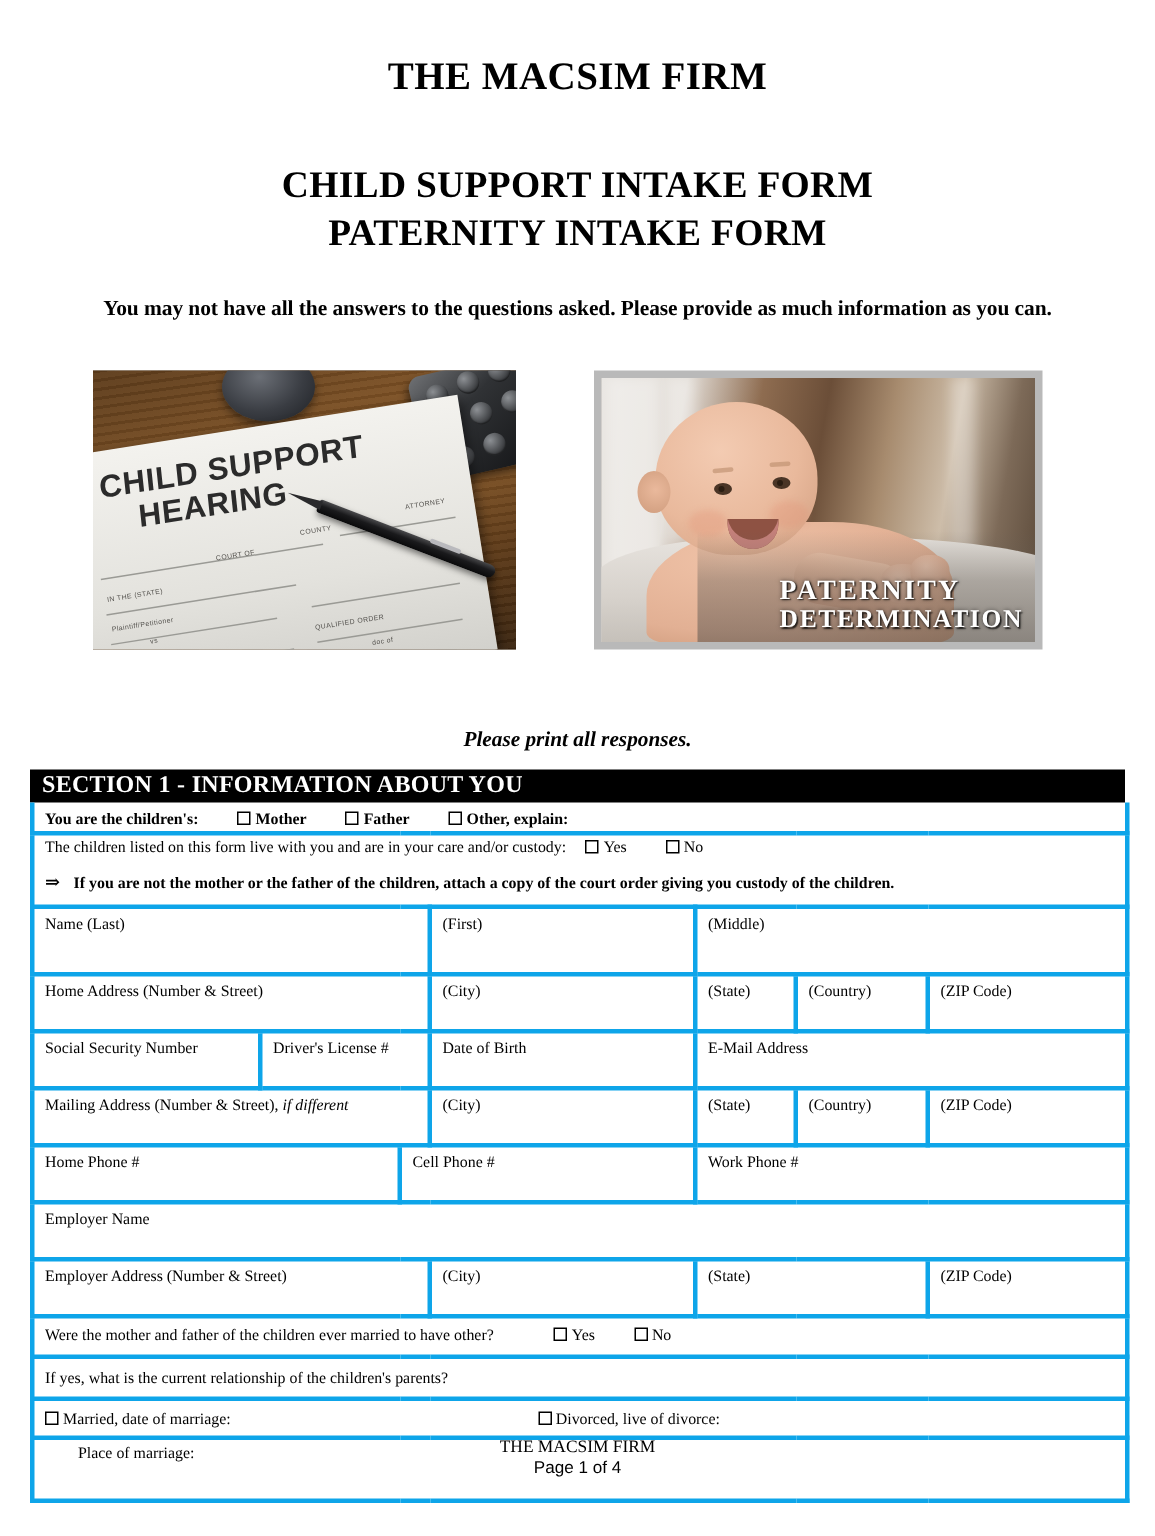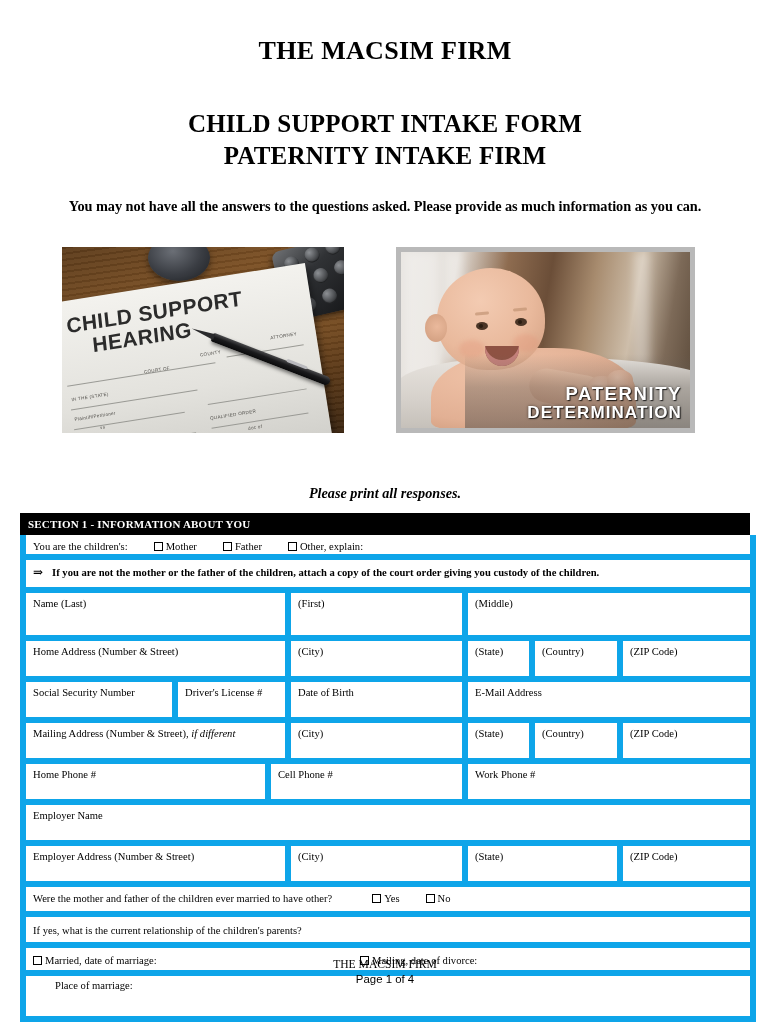--- a/index.html
+++ b/index.html
@@ -297,22 +297,21 @@
     position: absolute;
     width: 30px; height: 26px;
     border-radius: 45%;
     background: radial-gradient(circle at 40% 35%, #f4cbb3, #d9a183);
   }
 
   .pat-text {
     position: absolute;
     right: 8px;
     bottom: 7px;
-    text-align: right;
-    font-family: Liberation Sans, sans-serif;
+    font-family: Liberation Serif, serif;
     color: #ffffff;
     text-shadow: 1px 1px 1px rgba(0,0,0,.75), 0 0 3px rgba(0,0,0,.55);
     line-height: 1.0;
   }
   .pat-text .l1 {
     font-size: 18.5px;
     font-weight: bold;
     letter-spacing: 1.6px;
   }
   .pat-text .l2 {
@@ -340,37 +339,37 @@
   
   .form-wrap {
     position: absolute;
     left: 20px;
     top: 513px;
     width: 730px;
   }
   .sec-header {
     background: #000000;
     color: #ffffff;
-    font-size: 11px;
+    font-size: 16px;
     font-weight: bold;
     padding: 3px 8px 4px 8px;
     letter-spacing: 0.2px;
     box-sizing: border-box;
     height: 22px;
     line-height: 16px;
   }
 
   table.frm {
     border-collapse: collapse;
     width: 730px;
     table-layout: fixed;
     font-size: 10.6px;
   }
   table.frm td {
-    border: 6px solid #0ea5e9;
+    border: 3px solid #0ea5e9;
     vertical-align: top;
     padding: 4px 6px 4px 7px;
     line-height: 1.35;
     font-size: 10.6px;
   }
   td.tall { height: 34px; }
   td.mid { height: 27px; }
 
   .cb {
     display: inline-block;
@@ -418,21 +417,21 @@
 </style>
 </head>
 <body>
 
 <div class="page">
 
   <div class="firm-title">THE MACSIM FIRM</div>
 
   <div class="form-title-block">
     <div class="form-title">CHILD SUPPORT INTAKE FORM</div>
-    <div class="form-title">PATERNITY INTAKE FIRM</div>
+    <div class="form-title">PATERNITY INTAKE FORM</div>
   </div>
 
   <div class="instruction-line">You may not have all the answers to the questions asked. Please provide as much information as you can.</div>
 
   <div class="images-row">
 
     <div class="img-left">
       <div class="desk"></div>
       <div class="desk-grain"></div>
       <div class="lens"></div>
@@ -522,25 +521,30 @@
         <col style="width:20px">
         <col style="width:65px">
         <col style="width:112px">
         <col style="width:67px">
         <col style="width:88px">
         <col style="width:133px">
       </colgroup>
 
       <tbody>
           <tr>
-        <td colspan="8" style="border-top:none; padding-top:5px; padding-bottom:0;">
+        <td colspan="8" style="border-top:none; padding-top:5px; padding-bottom:0;font-weight:bold;">
           <span class="row-q">You are the children's:</span><span class="gap"></span><span class="cb"></span><span>Mother</span><span class="gap"></span><span class="cb"></span><span>Father</span><span class="gap"></span><span class="cb"></span><span>Other, explain:</span>
         </td>
       </tr>
 
+      <tr>
+        <td colspan="8" style="border-top:none; border-bottom:none; padding-top:2px; padding-bottom:2px;">
+          <span class="row-q">The children listed on this form live with you and are in your care and/or custody:</span><span class="gap-sm"></span><span class="cb"></span><span>Yes</span><span class="gap"></span><span class="cb"></span><span>No</span>
+        </td>
+      </tr>
 
       <tr>
         <td colspan="8" style="border-top:none; padding-top:4px; padding-bottom:6px;">
           <span class="arrow">⇒</span><span class="bold">If you are not the mother or the father of the children, attach a copy of the court order giving you custody of the children.</span>
         </td>
       </tr>
 
       <tr>
         <td class="tall" colspan="3"><span>Name (Last)</span></td>
         <td class="tall" colspan="2"><span>(First)</span></td>
@@ -597,21 +601,21 @@
         <td colspan="8" style="padding-top:7px; padding-bottom:4px;">
           <div>If yes, what is the current relationship of the children's parents?</div>
         </td>
       </tr>
 
       <tr>
         <td colspan="4" style="border-top:none; border-right:none; padding-top:6px; padding-bottom:2px;">
           <span class="cb"></span><span>Married, date of marriage:</span>
         </td>
         <td colspan="4" style="border-top:none; border-left:none; padding-top:6px; padding-bottom:2px;">
-          <span class="cb"></span><span>Mailing, date of divorce:</span>
+          <span class="cb"></span><span>Divorced, live of divorce:</span>
         </td>
       </tr>
 
       <tr>
         <td colspan="8" style="border-top:none; padding-top:3px; padding-bottom:22px;">
           <span class="indent"></span><span>Place of marriage:</span>
         </td>
       </tr>
 
     </tbody>

